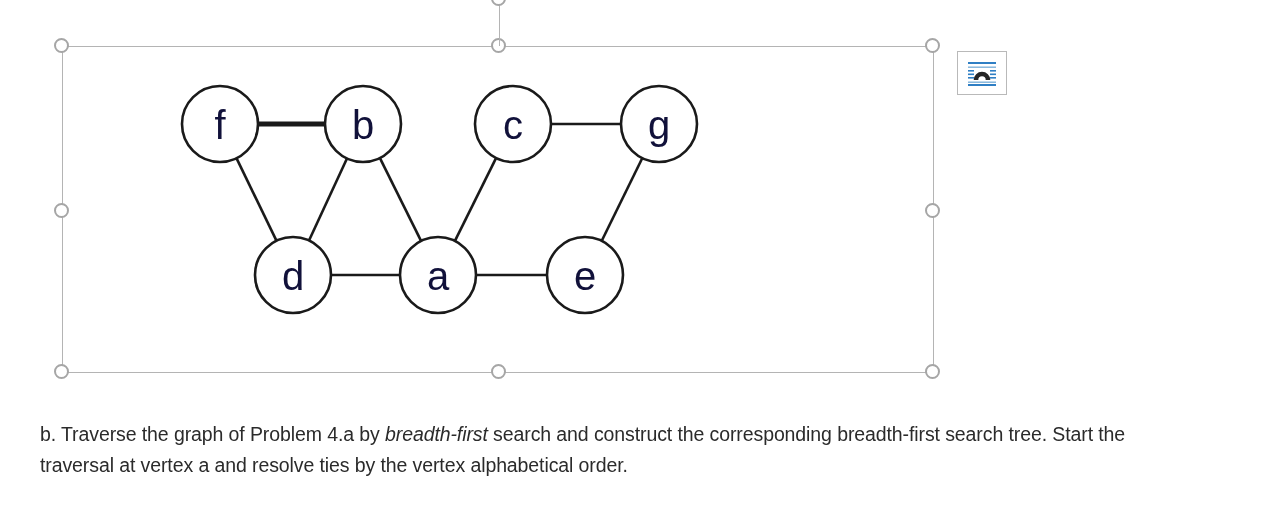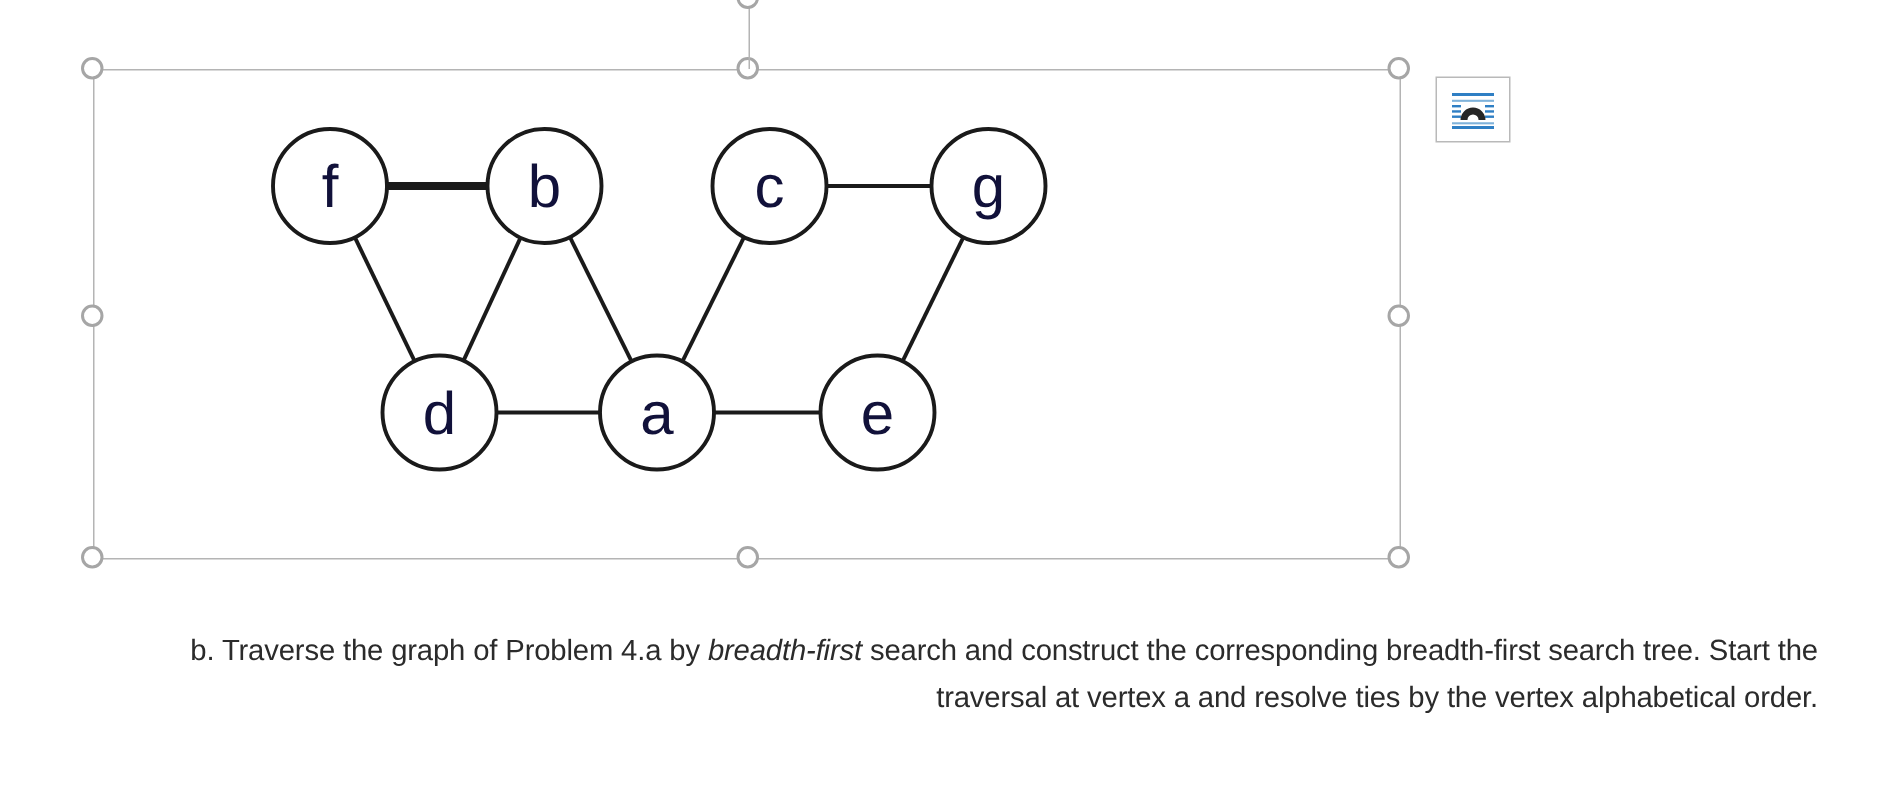--- a/index.html
+++ b/index.html
@@ -115,29 +115,28 @@
     position: absolute;
     left: 50%;
     top: 50%;
     transform: translate(-50%, -50%);
     display: block;
   }
 
   
   #question-text {
     position: absolute;
-    left: 57px;
+    left: 40px;
     top: 399px;
     width: 1155px;
     font-family: "Liberation Sans", sans-serif;
     font-size: 19.5px;
     line-height: 31px;
     color: #2b2b2b;
     letter-spacing: -0.1px;
-    text-align: right;
   }
   #question-text i { font-style: italic; }
 </style>
 </head>
 <body>
 
 <div id="object-frame">
   <div class="frame-edge horiz top"></div>
   <div class="frame-edge horiz bottom"></div>
   <div class="frame-edge vert left"></div>

